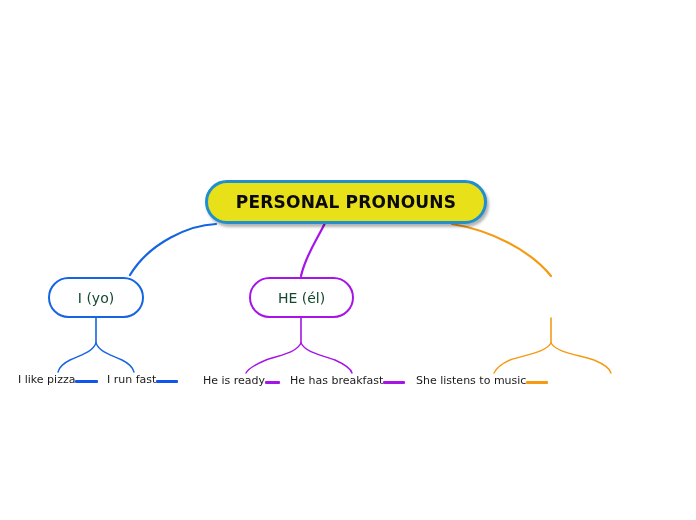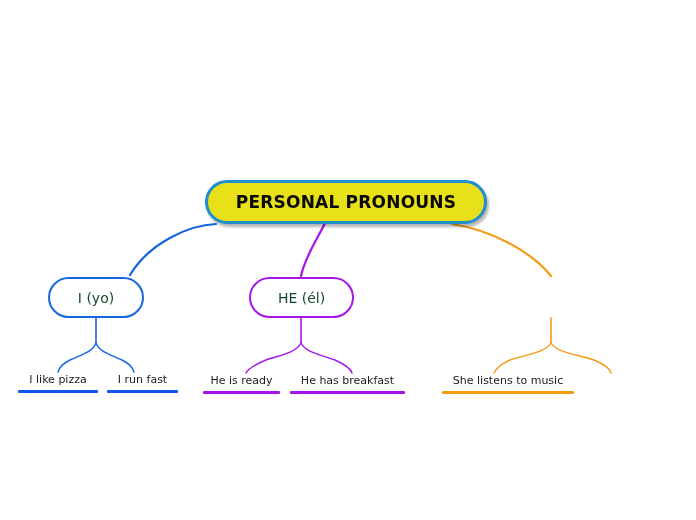--- a/index.html
+++ b/index.html
@@ -59,21 +59,21 @@
     font-size: 14px;
   }
   .node-branch.c-blue   { border-color: #1565e0; }
   .node-branch.c-purple { border-color: #a614e8; text-align: right; }
   .node-branch.c-orange { border-color: #f59a12; }
 
   
   .leaf {
     position: absolute;
     display: flex;
-    flex-direction: column;
+    flex-direction: row;
     align-items: center;
     justify-content: flex-start;
   }
   .leaf-label {
     font-size: 11px;
     color: #1b1b1b;
     line-height: 14px;
     white-space: nowrap;
     font-weight: normal;
   }
@@ -139,19 +139,19 @@
     <span class="leaf-label">He has breakfast</span>
     <span class="leaf-bar"></span>
   </div>
 
   <div class="leaf c-purple" style="left:203px; top:346px; width:77px;">
     <span class="leaf-label">He is ready</span>
     <span class="leaf-bar"></span>
   </div>
 
 
-  <div class="leaf c-orange" style="left:442px; top:346px; width:132px;">
+  <div class="leaf c-orange" style="left:416px; top:346px; width:132px;">
     <span class="leaf-label">She listens to music</span>
     <span class="leaf-bar"></span>
   </div>
 
 
 </div>
 
 </body></html>

